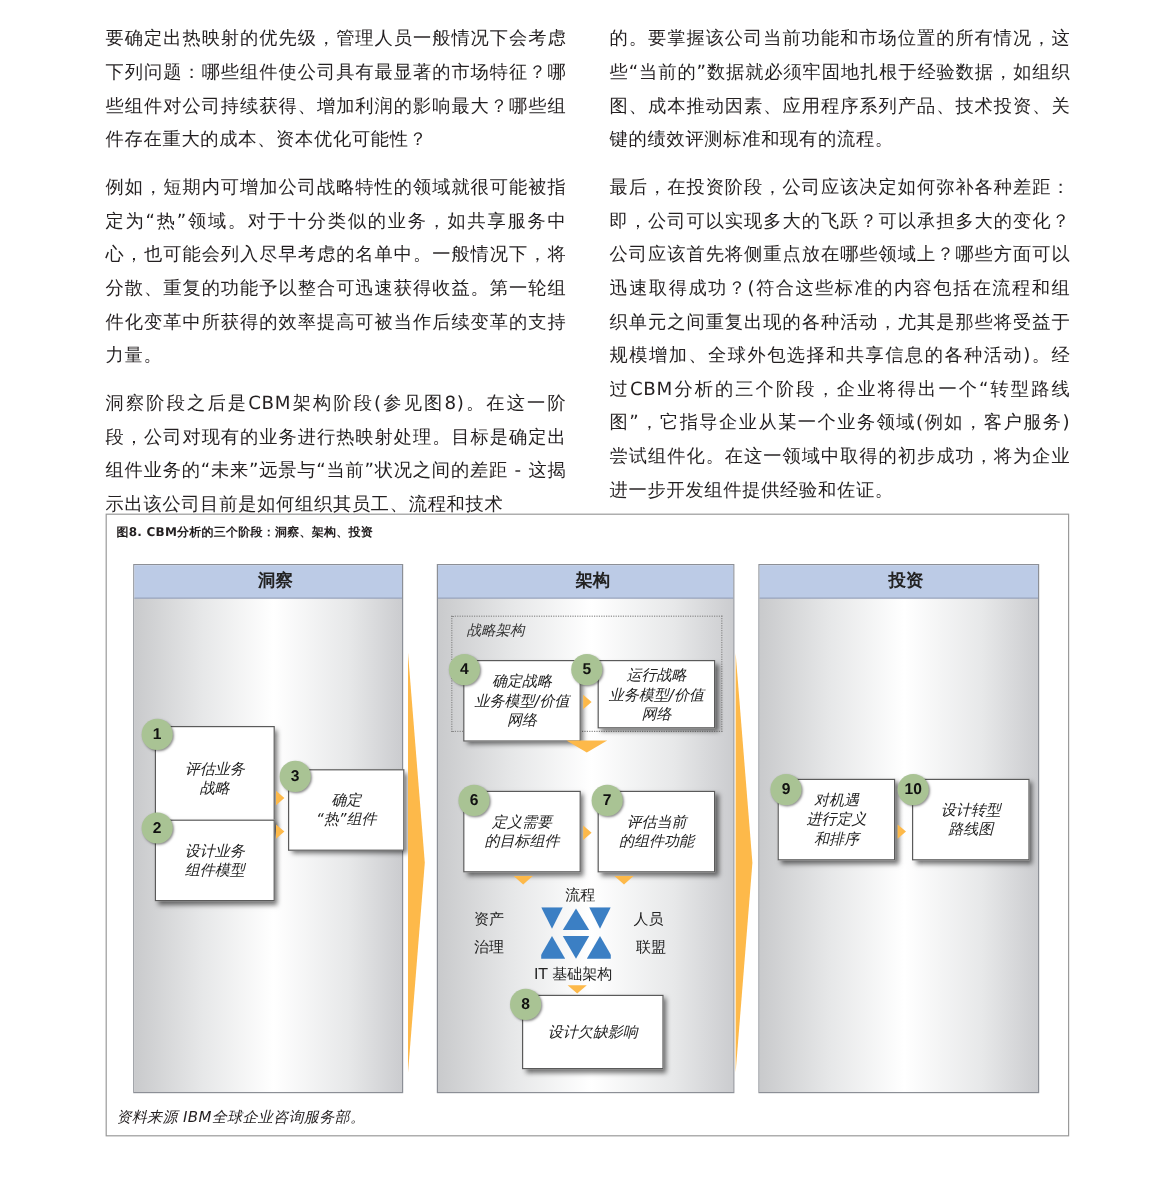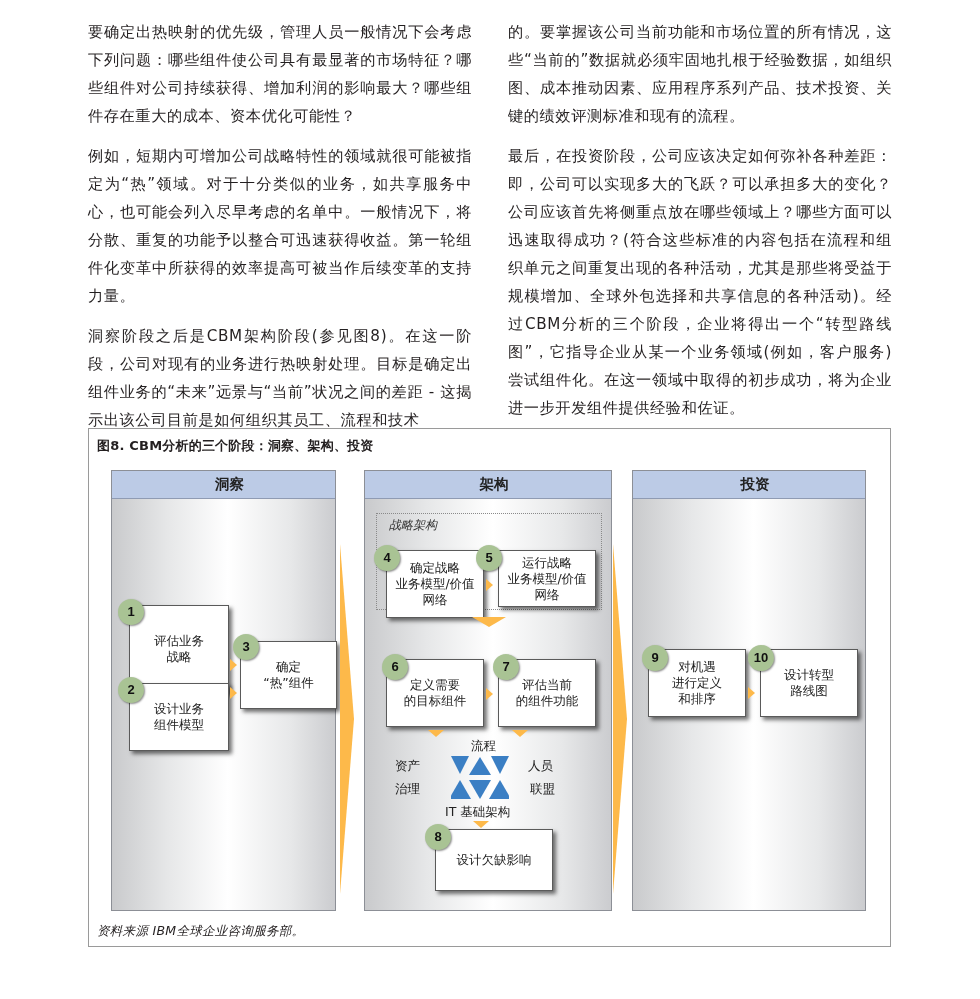--- a/index.html
+++ b/index.html
@@ -5,36 +5,36 @@
   * { box-sizing: border-box; margin: 0; padding: 0; }
   html, body { width: 980px; height: 999px; background: #ffffff; overflow: hidden; }
   body { position: relative; font-family: "DejaVu Sans", "Liberation Sans", sans-serif; color: #231f20; }
 
   .col-text { position: absolute; width: 384px; font-size: 15.2px; line-height: 28px; letter-spacing: 0.6px; text-align: justify; }
   .col-text p { margin-bottom: 12px; }
   #col-left { left: 88px; top: 18px; }
   #col-right { left: 508px; top: 18px; }
 
   #figure { position: absolute; left: 88px; top: 428px; width: 803px; height: 519px; border: 1px solid #9a9a9a; background: #fff; }
-  #fig-title { position: absolute; left: 8px; top: 8px; font-size: 13px; font-weight: bold; letter-spacing: 0.2px; }
+  #fig-title { position: absolute; left: 8px; top: 8px; font-size: 10px; font-weight: bold; letter-spacing: 0.2px; }
   #fig-source { position: absolute; left: 8px; top: 494px; font-size: 12.5px; font-style: italic; letter-spacing: 0.3px; }
 
   .phase { position: absolute; top: 41px; height: 441px; border: 1px solid #8c8f96; }
   .phase-head { height: 28px; background: #bccbe6; border-bottom: 1px solid #8f9bb3; text-align: center; font-size: 14.5px; line-height: 27px; font-weight: bold; color: #222; padding-left: 12px; }
   .phase-body { position: absolute; left: 0; right: 0; top: 28px; bottom: 0;
     background: linear-gradient(to right, #c9cacc 0%, #e6e7e8 25%, #ffffff 52%, #e7e8e9 80%, #cbcccf 100%); }
   #phase-1 { left: 22px; width: 225px; }
   #phase-2 { left: 275px; width: 248px; }
   #phase-3 { left: 543px; width: 234px; }
 
   .chev { position: absolute; width: 0; height: 0; border-top: 175px solid transparent; border-bottom: 175px solid transparent; border-left: 14px solid #fdb94a; }
   #chev-1 { left: 251px; top: 115px; }
   #chev-2 { left: 524px; top: 115px; }
 
-  .box { position: absolute; background: #fff; border: 1px solid #5a5a5a; box-shadow: 3px 3px 4px rgba(0,0,0,0.55); font-size: 12.5px; line-height: 16px; text-align: center; color: #222; display: flex; align-items: center; justify-content: center; }
+  .box { position: absolute; background: #fff; border: 1px solid #5a5a5a; box-shadow: 3px 3px 4px rgba(0,0,0,0.55); font-size: 12.5px; line-height: 16px; text-align: center; color: #222; display: flex; align-items: center; justify-content: center; font-style: italic; }
   .box span { display: block; }
   .badge { position: absolute; width: 26px; height: 26px; border-radius: 50%; background: #a9c394; box-shadow: 1px 1px 2px rgba(0,0,0,0.45); font-size: 13px; font-weight: bold; line-height: 25px; text-align: center; color: #111; font-family: "Liberation Sans", sans-serif; z-index: 2; }
 
   .sub { position: absolute; border: 1px dotted #8a8a8a; }
   .sub-label { position: absolute; left: 12px; top: 3px; font-size: 12px; font-style: italic; color: #333; }
 
   .tri-r { position: absolute; width: 0; height: 0; border-top: 6px solid transparent; border-bottom: 6px solid transparent; border-left: 7px solid #fdb94a; }
   .tri-d { position: absolute; width: 0; height: 0; border-left: 8px solid transparent; border-right: 8px solid transparent; border-top: 7px solid #fdb94a; }
   .tri-d-big { position: absolute; width: 0; height: 0; border-left: 17px solid transparent; border-right: 17px solid transparent; border-top: 10px solid #fdb94a; }
 

